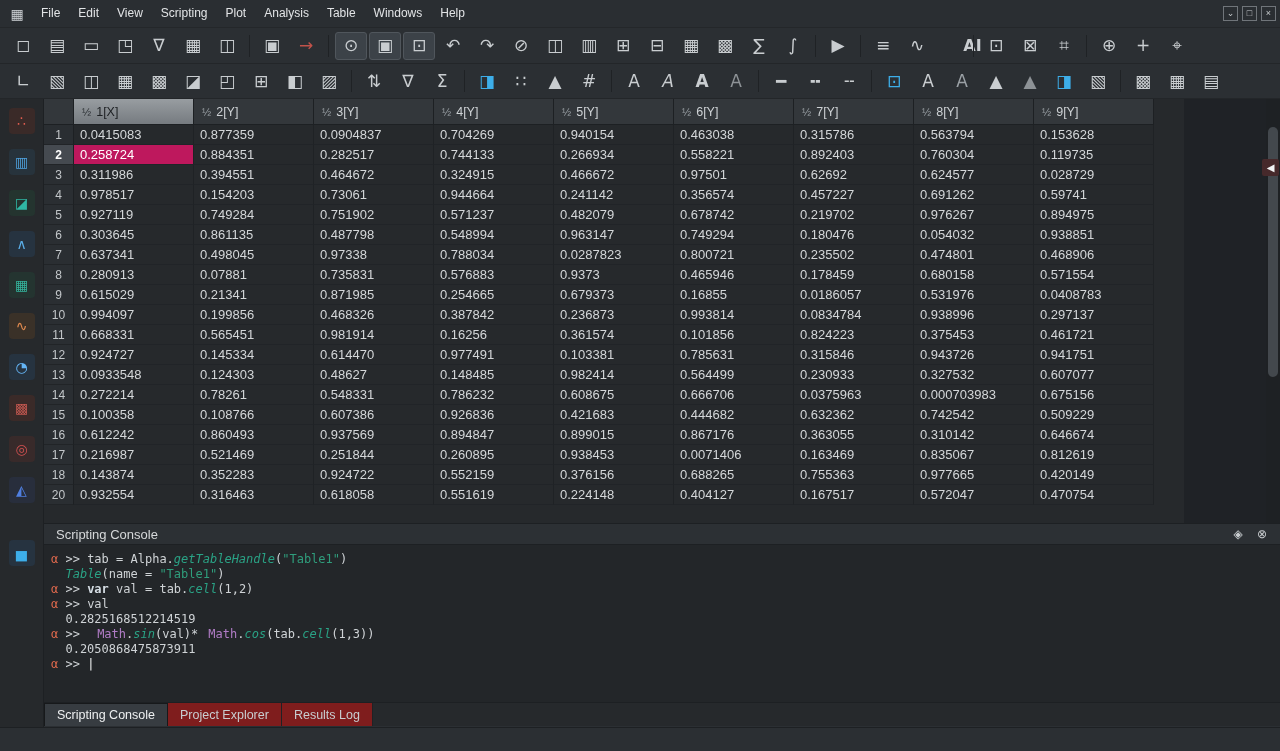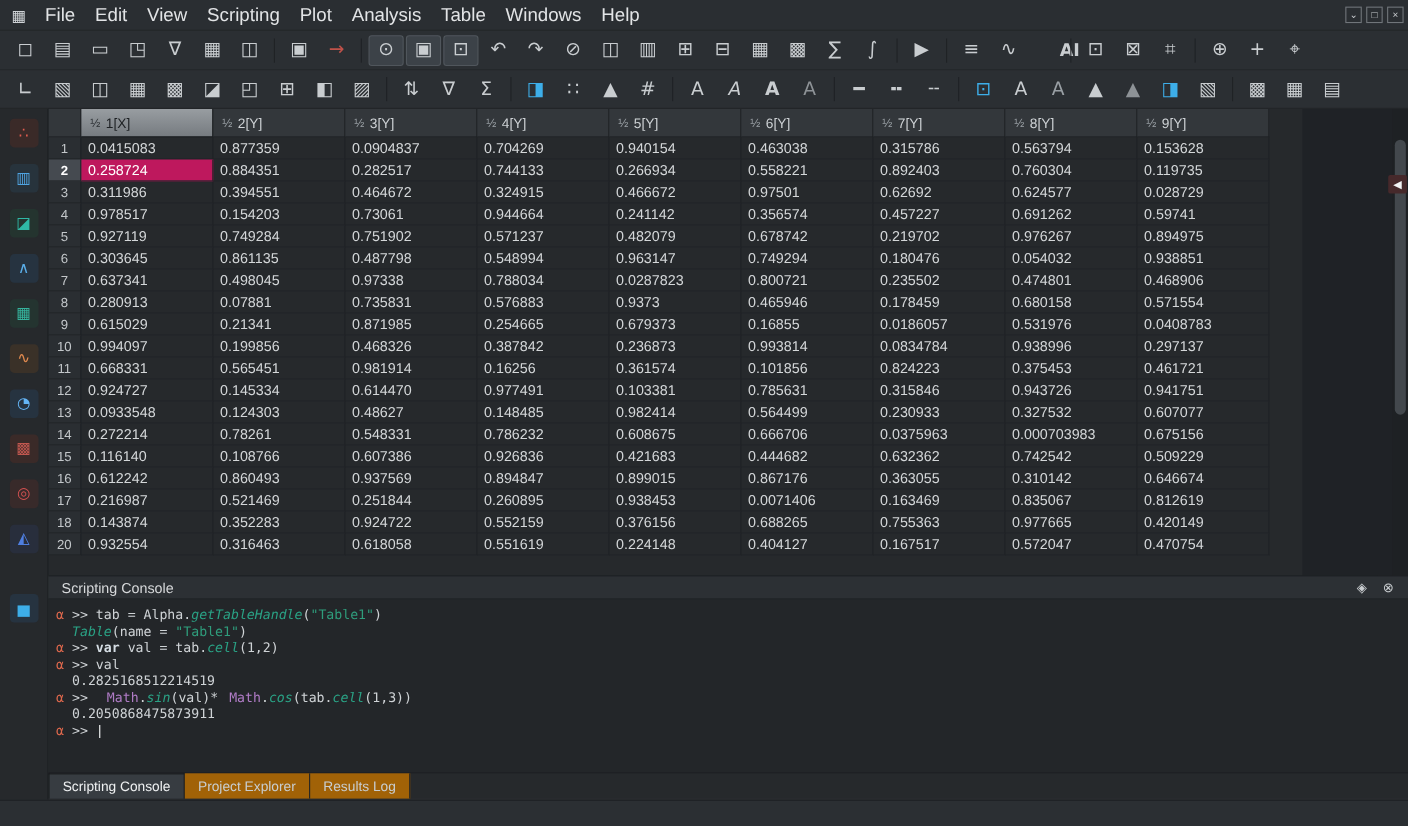--- a/index.html
+++ b/index.html
@@ -3,21 +3,21 @@
 <meta charset="utf-8">
 <style>
   * { margin:0; padding:0; box-sizing:border-box; }
   html,body { width:1280px; height:751px; overflow:hidden; background:#1d2023; }
   body { font-family:"Liberation Sans", sans-serif; color:#d8dadc; font-size:13px; }
   .app { width:1280px; height:751px; display:flex; flex-direction:column; background:#2b2f33; }
 
   
   .menubar { height:28px; background:#2a2e32; display:flex; align-items:center; padding:0 6px; position:relative; border-bottom:1px solid #24272a; }
   .appicon { width:22px; text-align:center; color:#cfd3d6; font-size:14px; margin-right:4px; }
-  .menu-item { padding:0 9px; line-height:27px; font-size:17px; color:#e2e4e6; cursor:default; }
+  .menu-item { padding:0 9px; line-height:27px; font-size:12px; color:#e2e4e6; cursor:default; }
   .win-controls { position:absolute; right:4px; top:6px; display:flex; gap:4px; }
   .win-btn { width:15px; height:15px; border:1px solid #70757a; color:#c6cacd; font-size:9px; line-height:13px; text-align:center; background:#2a2e32; }
 
   
   .toolbar { background:#2b2f33; display:flex; align-items:center; padding:0 6px; border-bottom:1px solid #232629; }
   .toolbar.row1 { height:36px; }
   .toolbar.row2 { height:35px; }
   .tb-btn { width:32px; height:28px; display:flex; align-items:center; justify-content:center; border-radius:3px; margin:0 1px; }
   .tb-btn.toggled { background:#3c4248; border:1px solid #50565c; }
   .tb-glyph { font-size:17px; color:#c9cdd0; font-family:"DejaVu Sans", sans-serif; line-height:1; }
@@ -60,21 +60,21 @@
   .c-p { color:#e0694d; }
   .c-t { color:#cfd3d6; }
   .c-f { color:#2aa285; font-style:italic; }
   .c-s { color:#2f9d7c; }
   .c-k { color:#d5dde4; font-weight:bold; }
   .c-m { color:#b07cc6;margin-left:10px; }
   .c-c { color:#eef0f1; }
 
   
   .tabbar { height:24px; background:#26292c; border-top:1px solid #1d2023; display:flex; align-items:stretch; padding-left:0; }
-  .tab { padding:0 12px; font-size:12.5px; color:#c8cdd0; display:flex; align-items:center; border-right:1px solid #1f2225; background:#a16207; }
+  .tab { padding:0 12px; font-size:12.5px; color:#c8cdd0; display:flex; align-items:center; border-right:1px solid #1f2225; background:#7f1d1d; }
   .tab.active { background:#373c41; color:#eef0f1; border:1px solid #17191b; border-bottom:none; }
 
   
   .statusbar { height:24px; background:#2b2f33; border-top:1px solid #1d2023; }
 </style>
 </head>
 <body>
 
 <div class="app">
 
@@ -540,21 +540,21 @@
                 <div class="cell">0.548331</div>
                 <div class="cell">0.786232</div>
                 <div class="cell">0.608675</div>
                 <div class="cell">0.666706</div>
                 <div class="cell">0.0375963</div>
                 <div class="cell">0.000703983</div>
                 <div class="cell">0.675156</div>
               </div>
               <div class="trow">
                 <div class="rowhead">15</div>
-                <div class="cell">0.116140</div>
+                <div class="cell">0.100358</div>
                 <div class="cell">0.108766</div>
                 <div class="cell">0.607386</div>
                 <div class="cell">0.926836</div>
                 <div class="cell">0.421683</div>
                 <div class="cell">0.444682</div>
                 <div class="cell">0.632362</div>
                 <div class="cell">0.742542</div>
                 <div class="cell">0.509229</div>
               </div>
               <div class="trow">

